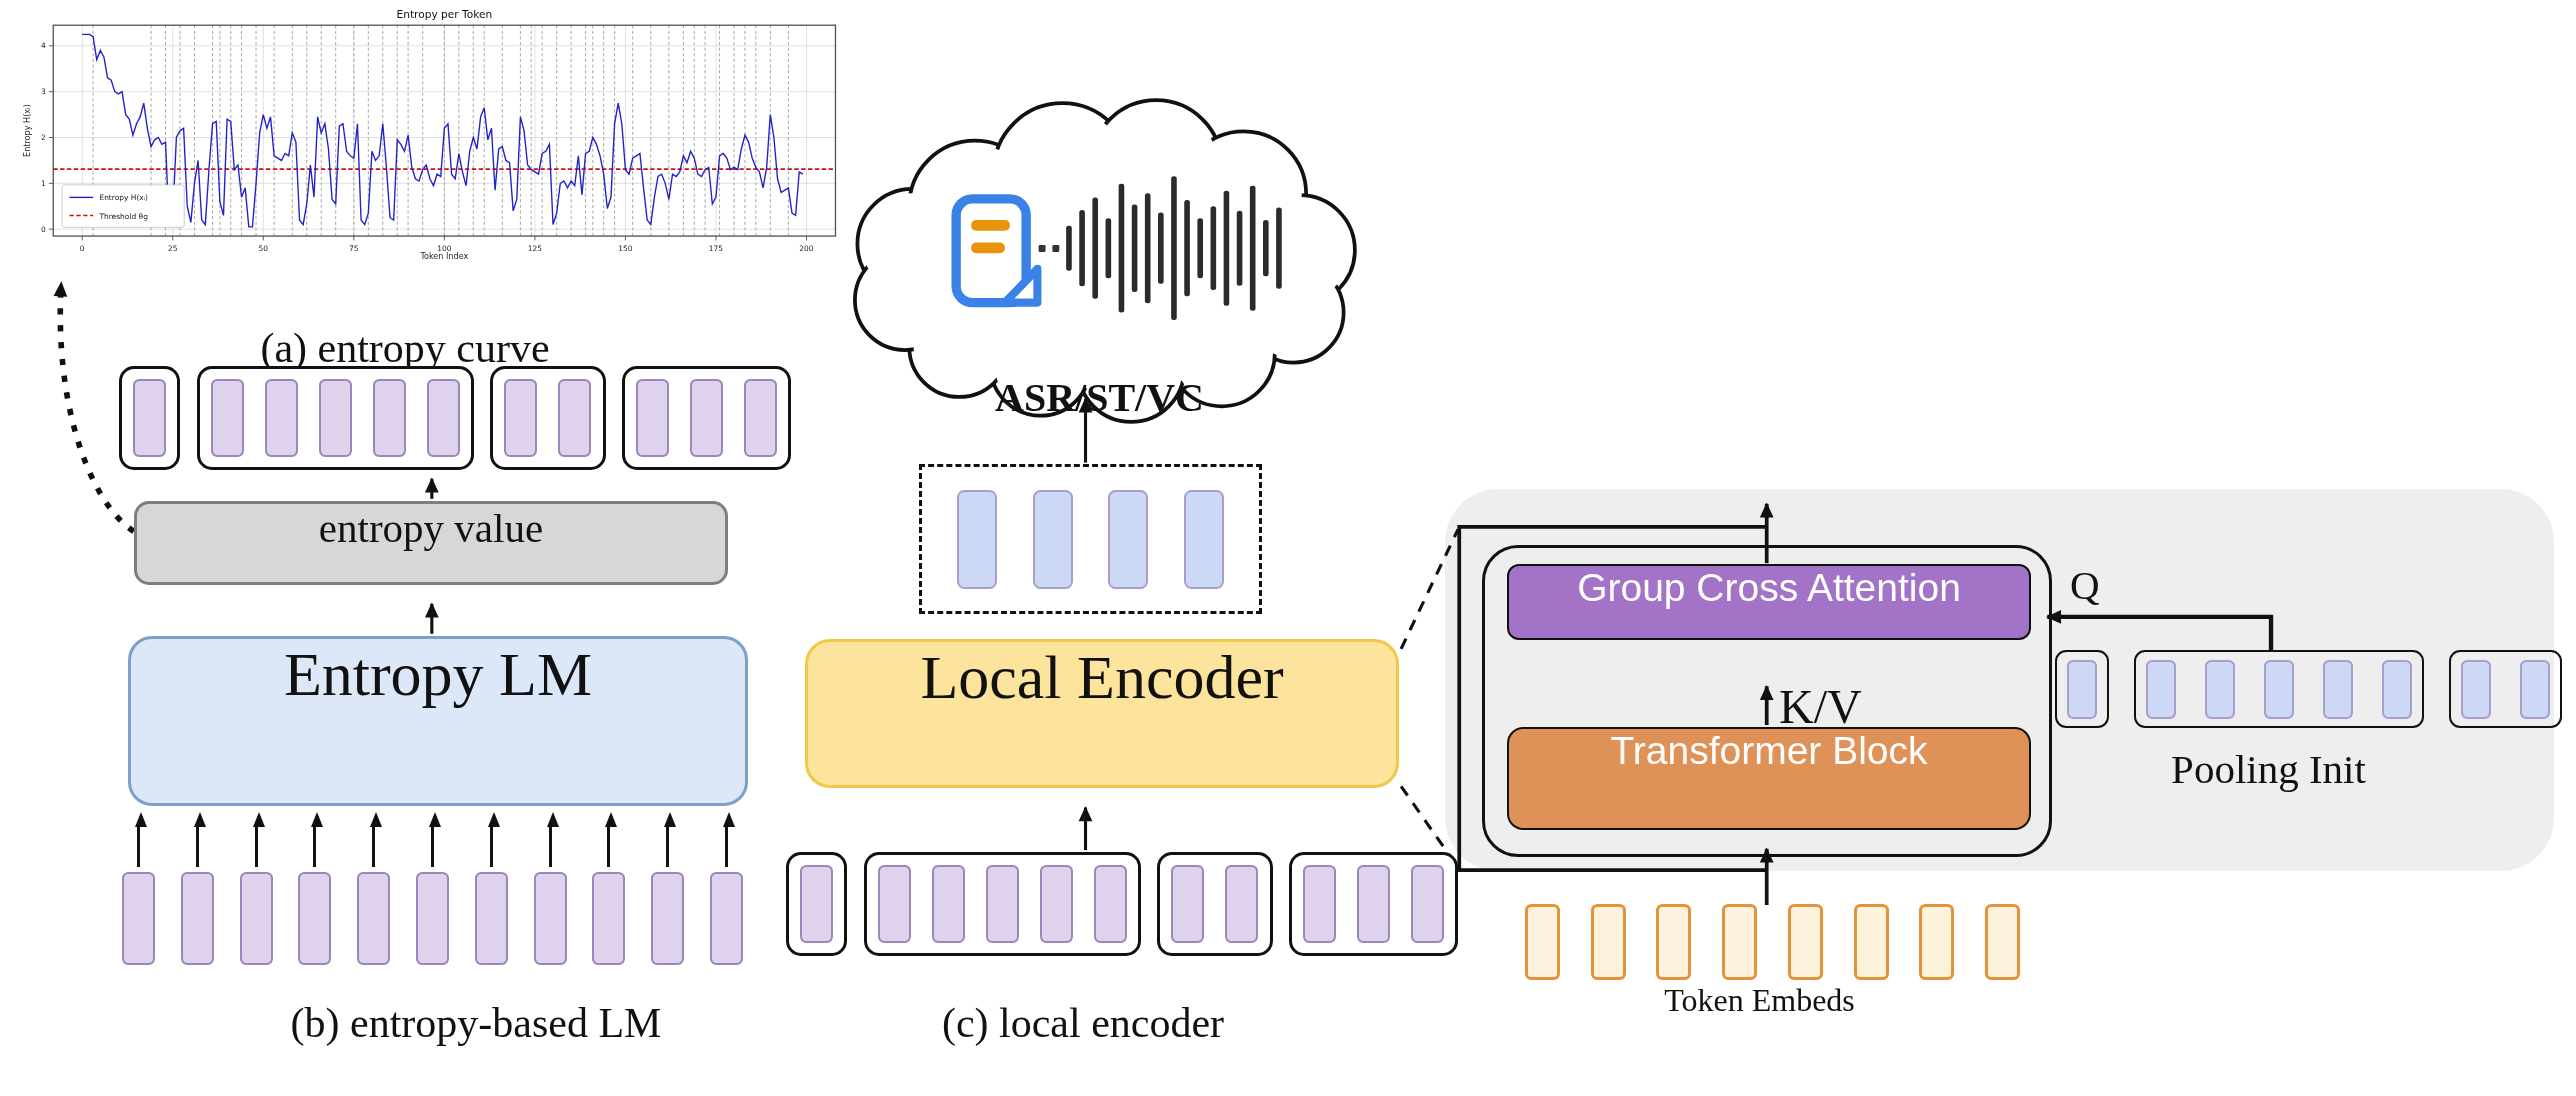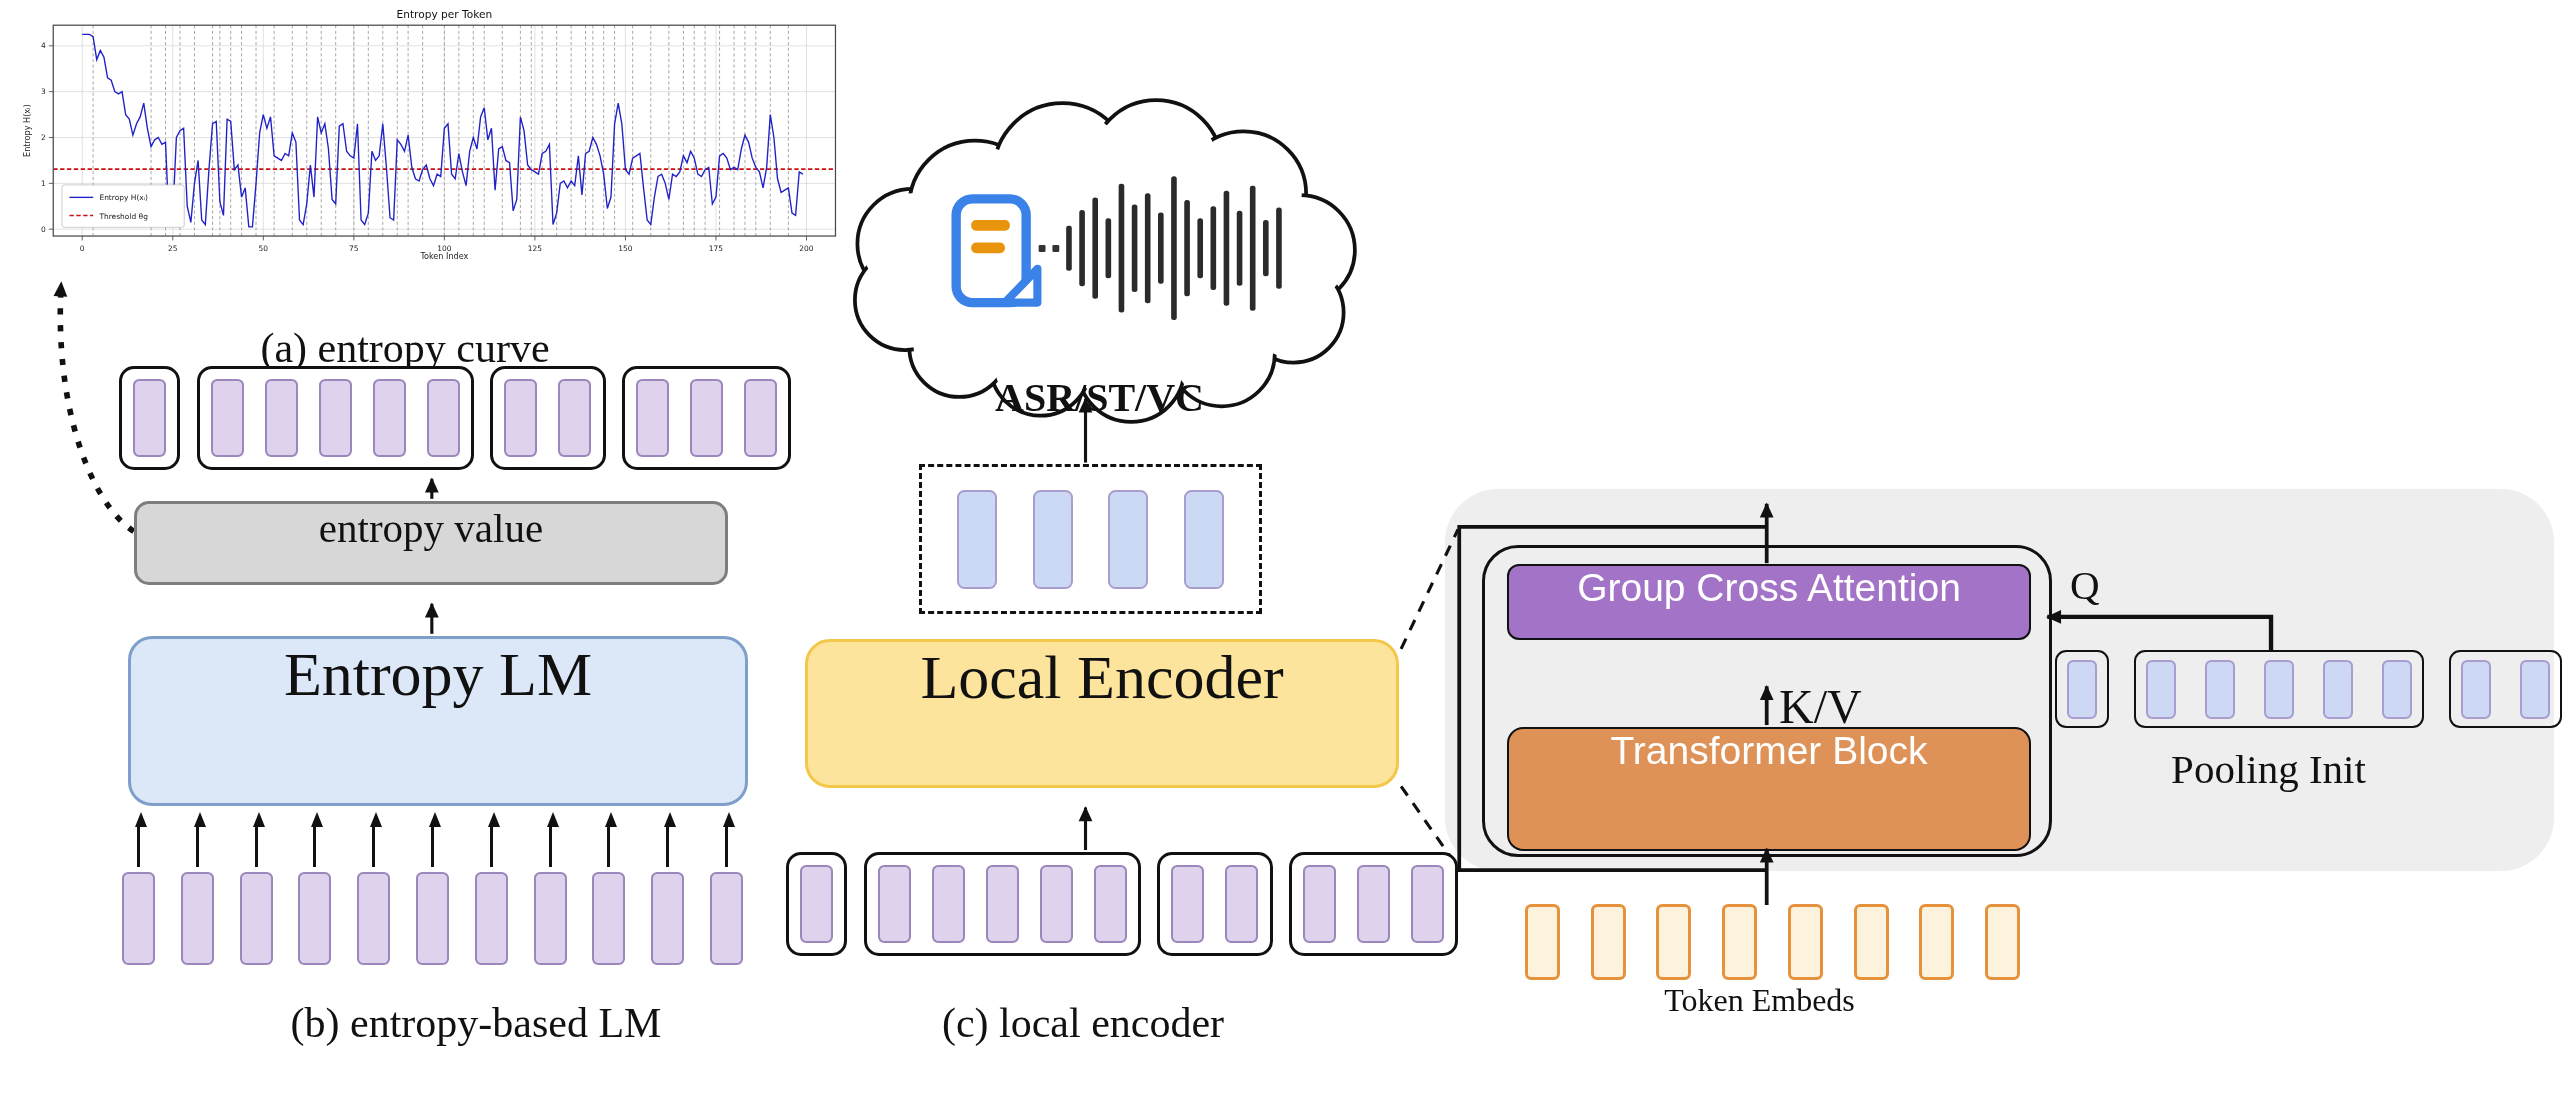--- a/index.html
+++ b/index.html
@@ -46,21 +46,21 @@
   #row-embed .tok{width:29px;height:70px;background:#fdf3dc;border:3.1px solid #e6913c;}
 
   
   .bigbox{display:flex;align-items:flex-start;justify-content:center;text-align:center;box-sizing:border-box;}
   #entropy-value{left:134px;top:501px;width:594px;height:84px;background:#d7d7d7;border:3.1px solid #7e7e7e;border-radius:15px;font-size:41px;}
   #entropy-lm{left:128px;top:636px;width:620px;height:170px;background:#dce8f7;border:3.7px solid #7f9fcb;border-radius:24px;font-size:62px;}
   #local-encoder{left:805px;top:639px;width:594px;height:149px;background:#fde49c;border:3.7px solid #f3c84a;border-radius:25px;font-size:62px;}
   #inner-container{left:1482px;top:545px;width:570px;height:312px;border:3.1px solid #111;border-radius:36px;box-sizing:border-box;}
   #gca{left:1507px;top:564px;width:524px;height:76px;background:#a273c6;border:2.5px solid #111;border-radius:12px;
        color:#fff;font-family:"Liberation Sans","DejaVu Sans",sans-serif;font-size:39px;}
-  #tb{left:1507px;top:727px;width:524px;height:124px;background:#de9257;border:2.5px solid #111;border-radius:16.2px;
+  #tb{left:1507px;top:727px;width:524px;height:103px;background:#de9257;border:2.5px solid #111;border-radius:16.2px;
        color:#fff;font-family:"Liberation Sans","DejaVu Sans",sans-serif;font-size:39px;}
 
   
   .caption{font-size:42px;text-align:center;}
   #caption-a{left:124px;top:324px;width:562px;}
   #caption-b{left:195px;top:999px;width:562px;}
   #caption-c{left:802px;top:999px;width:562px;}
   #cloud-label{left:956px;top:330px;width:287px;text-align:center;font-weight:bold;font-size:40px;margin-top:44px;}
   #kv-label{left:1779px;top:679px;font-size:48px;}
   #q-label{left:2070px;top:561px;font-size:41px;}

